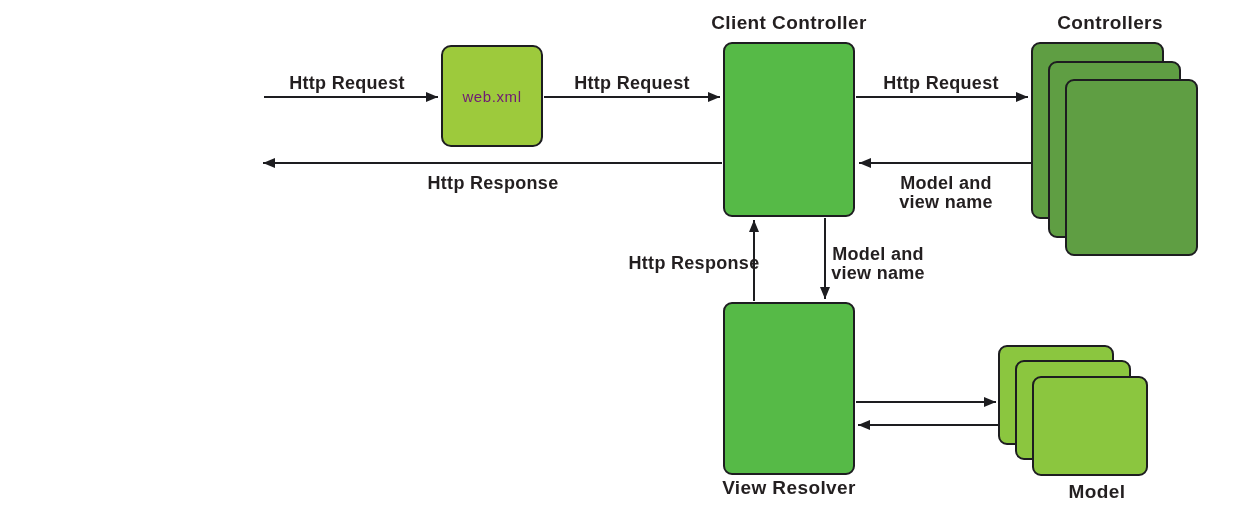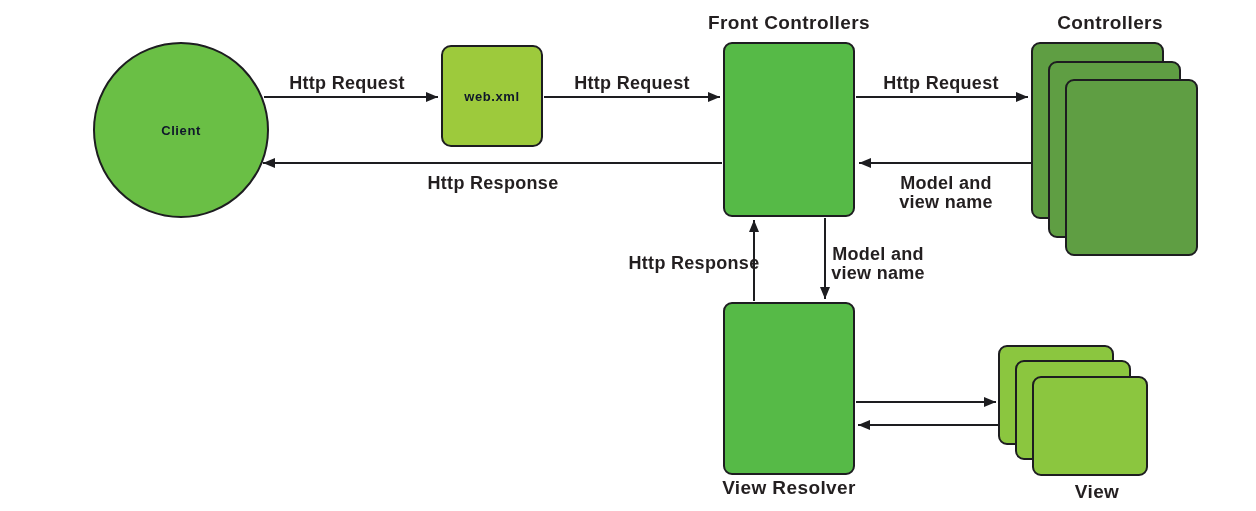--- a/index.html
+++ b/index.html
@@ -14,23 +14,23 @@
   .edges{position:absolute;left:0;top:0;width:1256px;height:511px;}
   .edge{stroke:var(--stroke,#1d1d20);stroke-width:2;fill:none;}
   #arrowhead path{fill:var(--stroke,#1d1d20);}
   .node{
     position:absolute;
     box-sizing:border-box;
     border:2px solid var(--stroke,#1d1d20);
     display:flex;align-items:center;justify-content:center;
   }
   .node-label{
-    color:#0f172a;
-    font-size:13px;
-    font-weight:700;
+    color:#701a75;
+    font-size:15px;
+    font-weight:400;
     letter-spacing:0.6px;
   }
   .client{
     left:93px;top:42px;width:176px;height:176px;
     border-radius:50%;
     background:var(--client-green,#6abf45);
   }
   .webxml{
     left:441px;top:45px;width:102px;height:102px;
     border-radius:10px;
@@ -114,33 +114,30 @@
   </svg>
 
   <div class="card ctrl-card ctrl-1"></div>
   <div class="card ctrl-card ctrl-2"></div>
   <div class="card ctrl-card ctrl-3"></div>
 
   <div class="card jsp-card jsp-1"></div>
   <div class="card jsp-card jsp-2"></div>
   <div class="card jsp-card jsp-3"></div>
 
-  <div class="node client">
-    <span class="node-label">Client</span>
-  </div>
   <div class="node webxml">
     <span class="node-label">web.xml</span>
   </div>
   <div class="node fc"></div>
   <div class="node vr"></div>
 
-  <div class="title t-fc">Front Controllers</div>
+  <div class="title t-fc">Client Controller</div>
   <div class="title t-controllers">Controllers</div>
   <div class="title t-vr">View Resolver</div>
-  <div class="title t-jsps">View</div>
+  <div class="title t-jsps">Model</div>
 
   <div class="edge-label el-req1">Http Request</div>
   <div class="edge-label el-req2">Http Request</div>
   <div class="edge-label el-req3">Http Request</div>
   <div class="edge-label el-resp-long">Http Response</div>
   <div class="edge-label el-model-right">
     <div>Model and</div>
     <div>view name</div>
   </div>
   <div class="edge-label el-resp-vert">Http Response</div>

